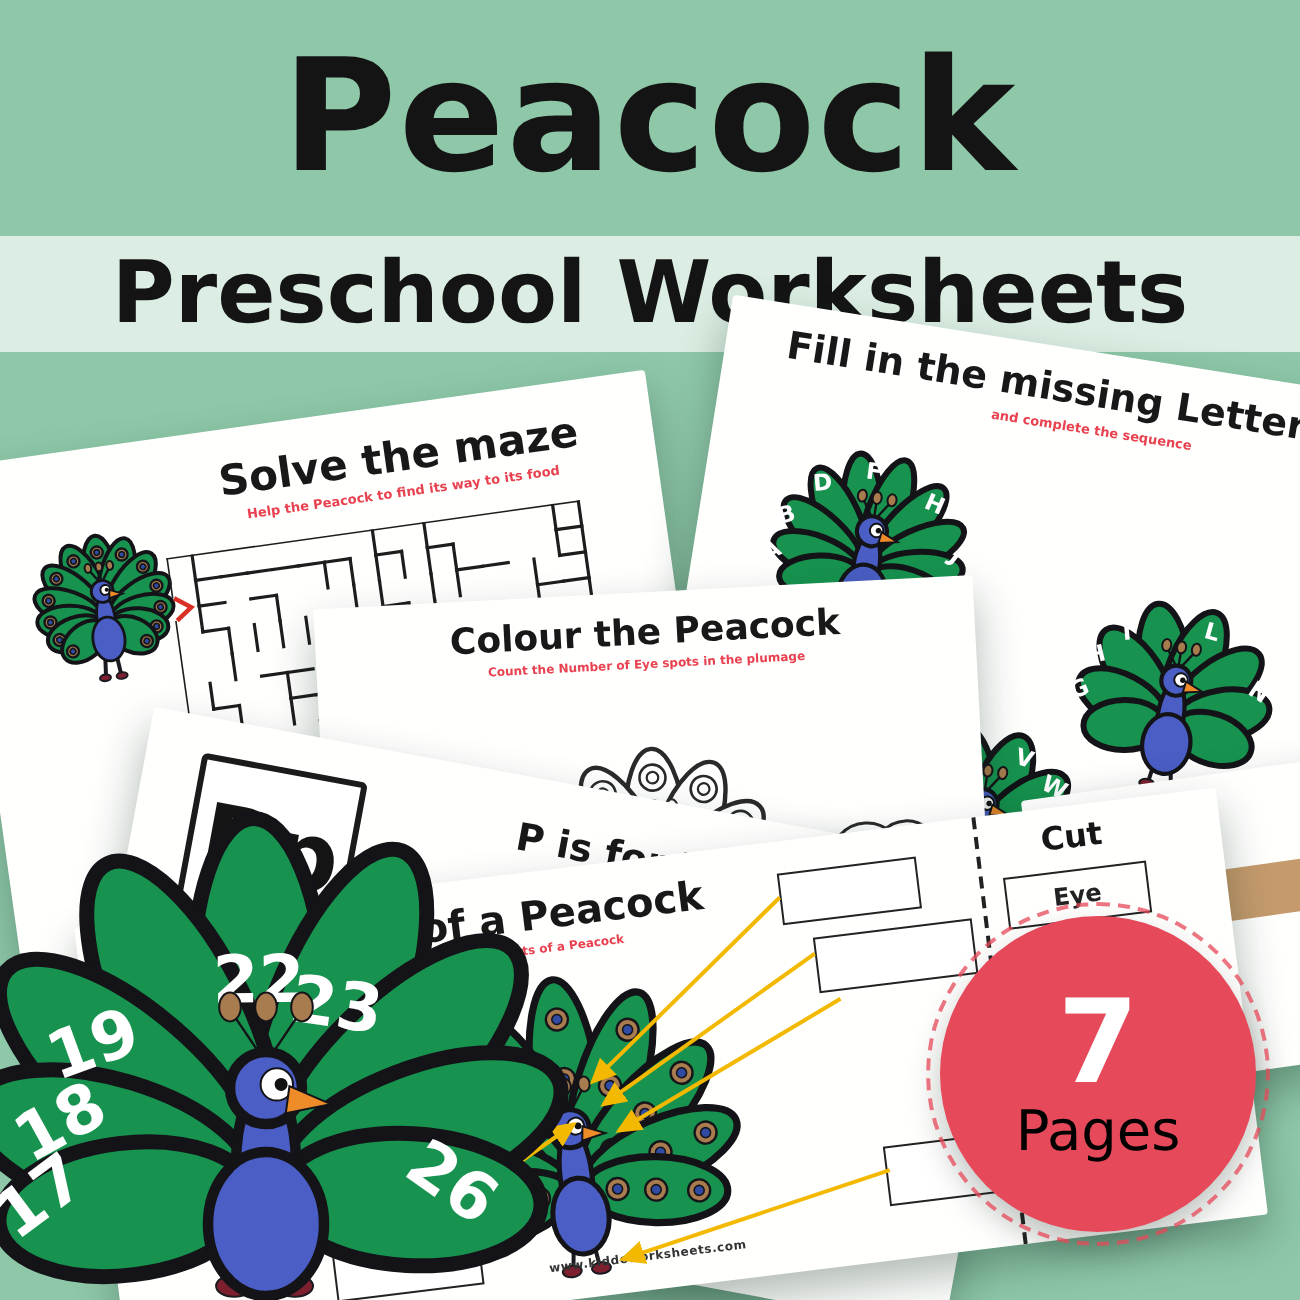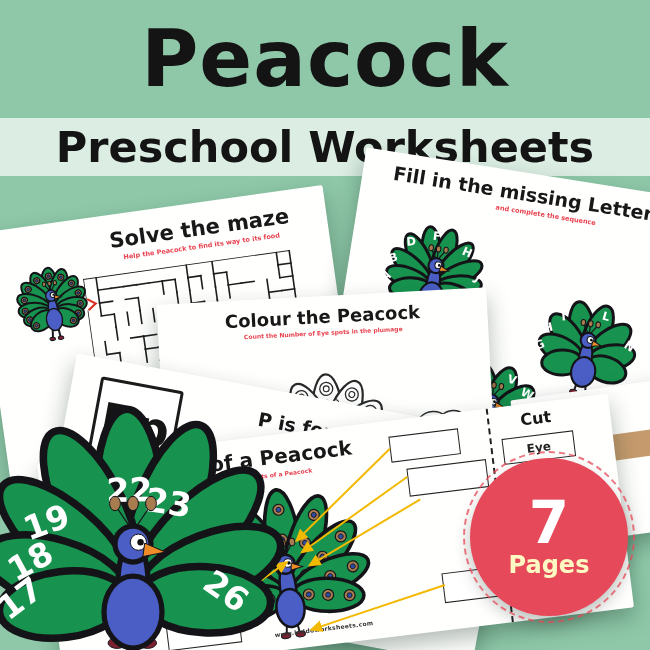--- a/index.html
+++ b/index.html
@@ -59,21 +59,21 @@
     display:flex;align-items:center;justify-content:center;font-size:12px;font-weight:700;color:#222;}
   .website{position:absolute;left:215px;top:195px;font-size:6px;font-weight:700;color:#333;letter-spacing:.3px;}
   
   .big-peacock{left:-12px;top:398px;width:335px;height:252px;z-index:5;}
   .pages-badge{position:absolute;left:470px;top:458px;width:158px;height:158px;border-radius:50%;
     background:var(--badge);z-index:6;display:flex;flex-direction:column;align-items:center;justify-content:center;
     box-shadow:0 8px 16px rgba(20,40,30,.28);}
   .pages-badge::before{content:"";position:absolute;inset:-7px;border:2px dashed var(--badge);
     border-radius:50%;opacity:.75;}
   .badge-count{font-size:58px;font-weight:800;color:#fff;line-height:1;}
-  .badge-label{font-size:24px;font-weight:700;color:#fef9c3;line-height:1.15;}
+  .badge-label{font-size:28px;font-weight:400;color:#000000;line-height:1.15;}
   .logo-mark{position:absolute;left:98px;top:228px;width:26px;height:8px;background:#c59b6d;border-radius:2px;}
 </style>
 </head>
 <body>
 
 <div class="canvas">
 
   <div class="header-band">
     <div class="main-title">Peacock</div>
   </div>

